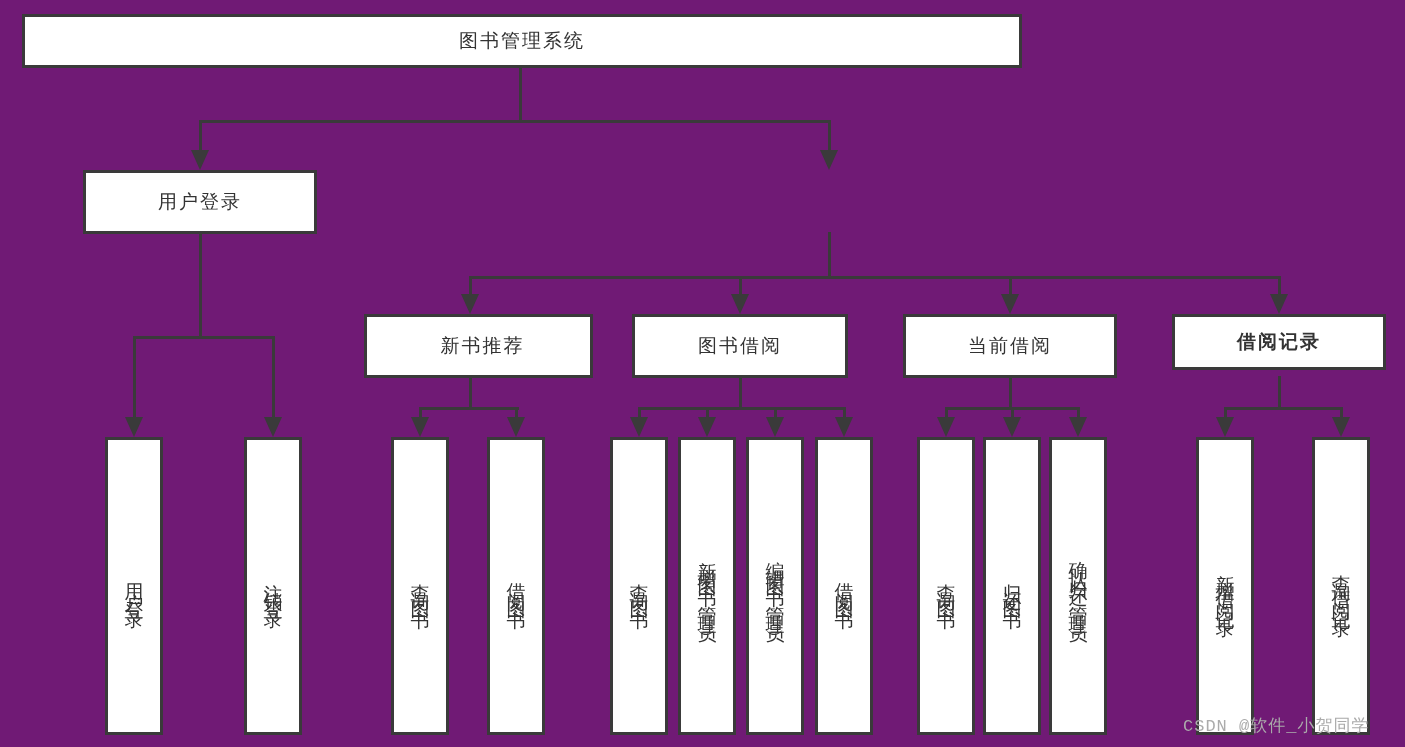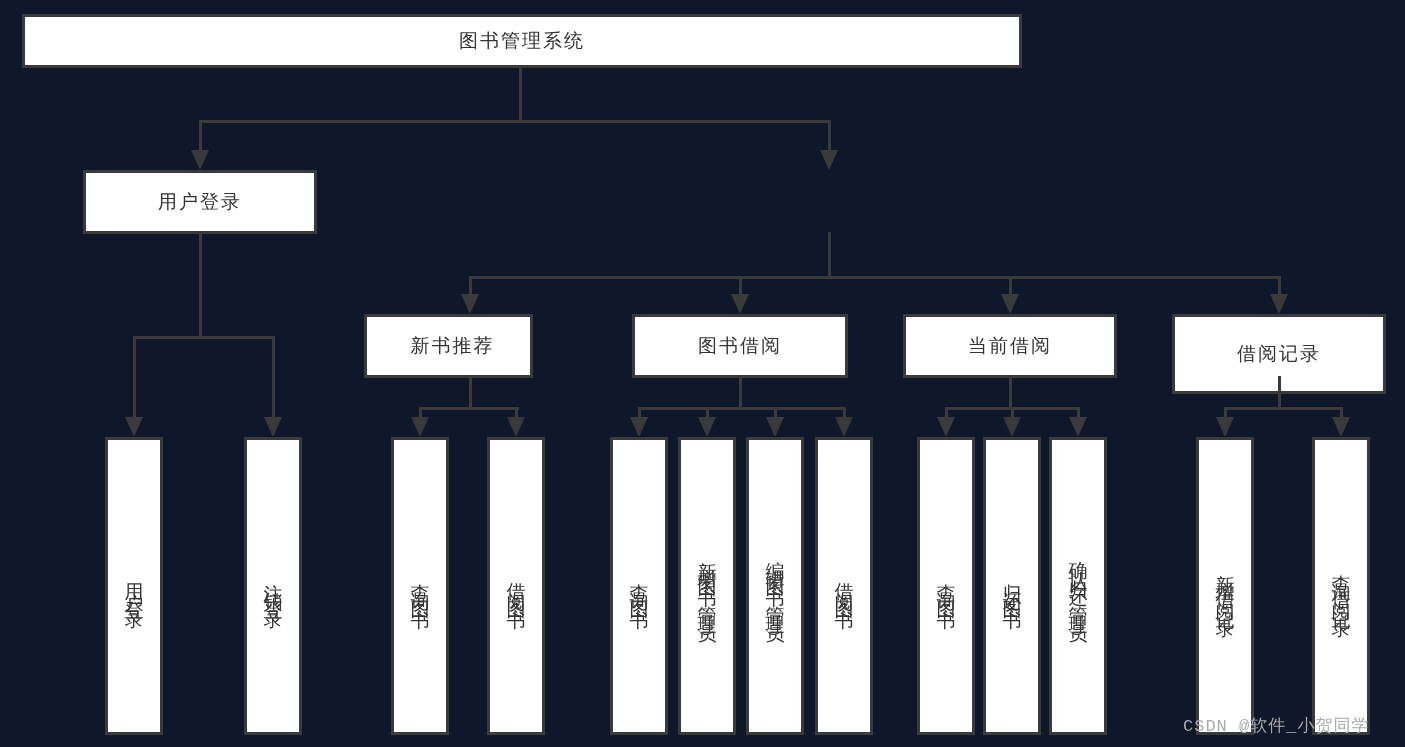--- a/index.html
+++ b/index.html
@@ -1,17 +1,17 @@
 <!DOCTYPE html>
 <html><head>
 <meta charset="utf-8">
 <style>
   html,body{margin:0;padding:0;background:#ffffff;}
   .canvas{
-    position:relative;width:1405px;height:747px;background:#0f172a;
+    position:relative;width:1405px;height:747px;background:#701a75;
     font-family:"Liberation Sans","DejaVu Sans",sans-serif;color:#333333;overflow:hidden;
   }
   .box{
     position:absolute;box-sizing:border-box;border:3px solid #3a3a3a;background:#ffffff;
     display:flex;align-items:center;justify-content:center;
     font-size:19px;letter-spacing:2px;color:#333333;white-space:nowrap;
   }
   .vbox{
     writing-mode:vertical-rl;text-orientation:mixed;
     letter-spacing:9px;font-size:19px;white-space:normal;
@@ -55,24 +55,24 @@
   <div class="hl" style="left:469px;top:276px;width:812px;"></div>
   <div class="vl" style="left:469px;top:276px;height:21px;"></div>
   <div class="ah" style="left:461px;top:294px;"></div>
   <div class="vl" style="left:739px;top:276px;height:21px;"></div>
   <div class="ah" style="left:731px;top:294px;"></div>
   <div class="vl" style="left:1009px;top:276px;height:21px;"></div>
   <div class="ah" style="left:1001px;top:294px;"></div>
   <div class="vl" style="left:1278px;top:276px;height:21px;"></div>
   <div class="ah" style="left:1270px;top:294px;"></div>
 
-  <div class="box" style="left:364px;top:314px;width:169px;height:64px;padding-left:8px;">新书推荐</div>
+  <div class="box" style="left:364px;top:314px;width:229px;height:64px;padding-left:8px;">新书推荐</div>
   <div class="box" style="left:632px;top:314px;width:216px;height:64px;">图书借阅</div>
   <div class="box" style="left:903px;top:314px;width:214px;height:64px;">当前借阅</div>
-  <div class="box" style="left:1172px;top:314px;width:214px;height:80px;">借阅记录</div>
+  <div class="box" style="left:1172px;top:314px;width:214px;height:56px;font-weight:bold;">借阅记录</div>
 
   <div class="vl" style="left:469px;top:376px;height:34px;"></div>
   <div class="hl" style="left:419px;top:407px;width:100px;"></div>
   <div class="vl" style="left:419px;top:407px;height:13px;"></div>
   <div class="ah" style="left:411px;top:417px;"></div>
   <div class="vl" style="left:515px;top:407px;height:13px;"></div>
   <div class="ah" style="left:507px;top:417px;"></div>
 
   <div class="vl" style="left:739px;top:376px;height:34px;"></div>
   <div class="hl" style="left:638px;top:407px;width:208px;"></div>

